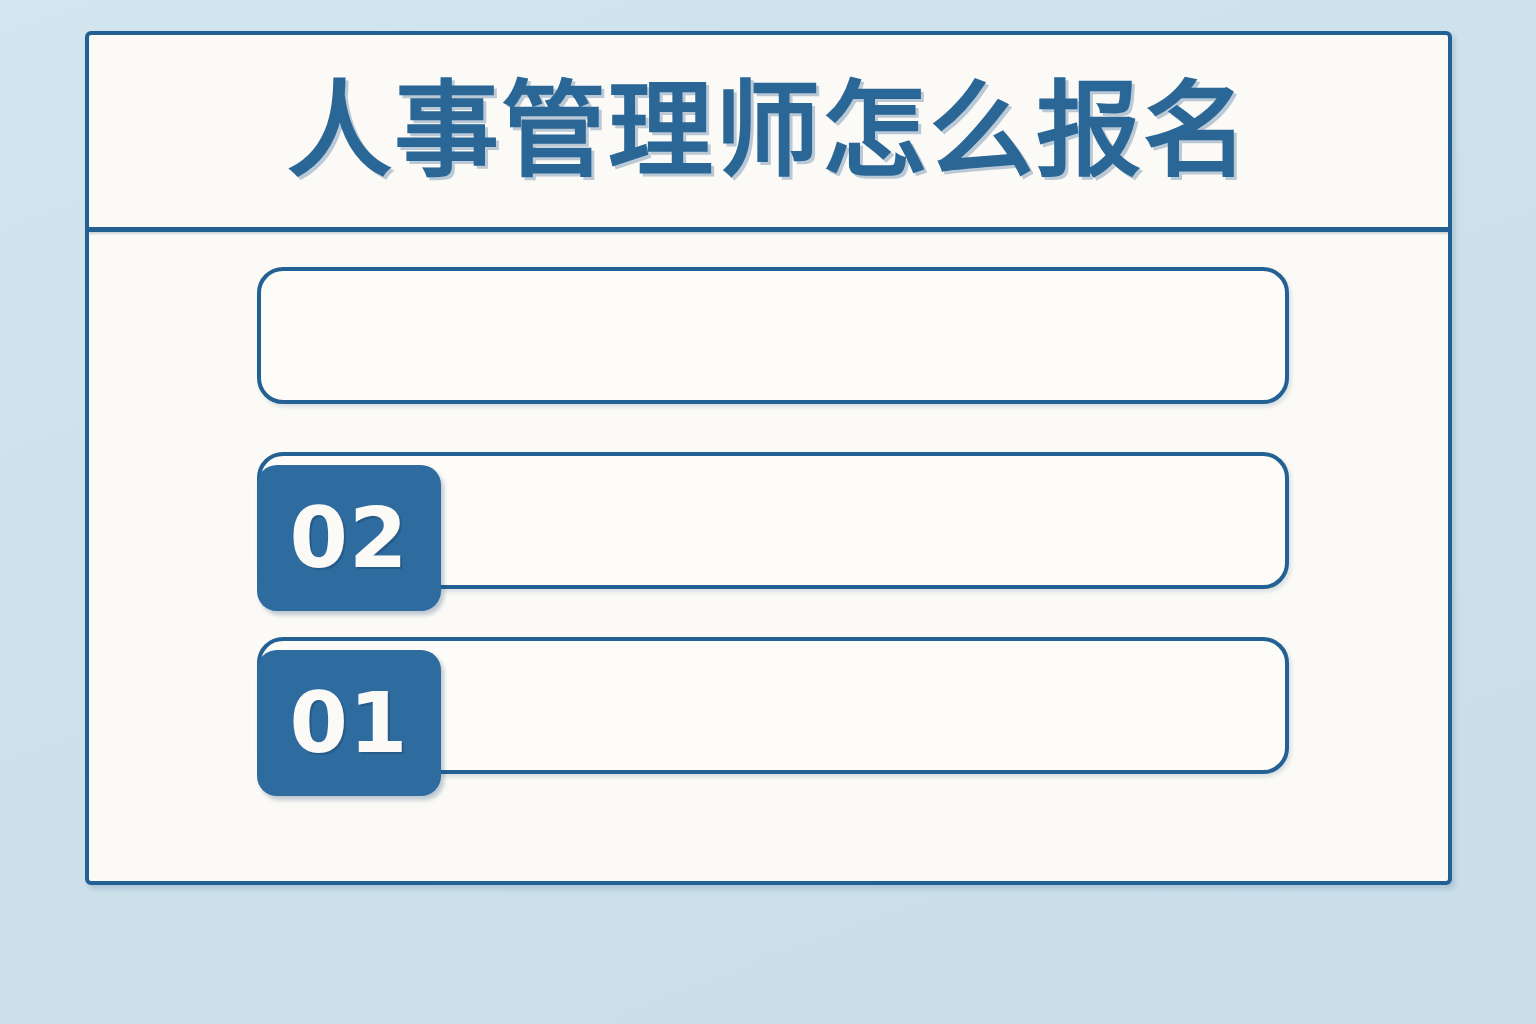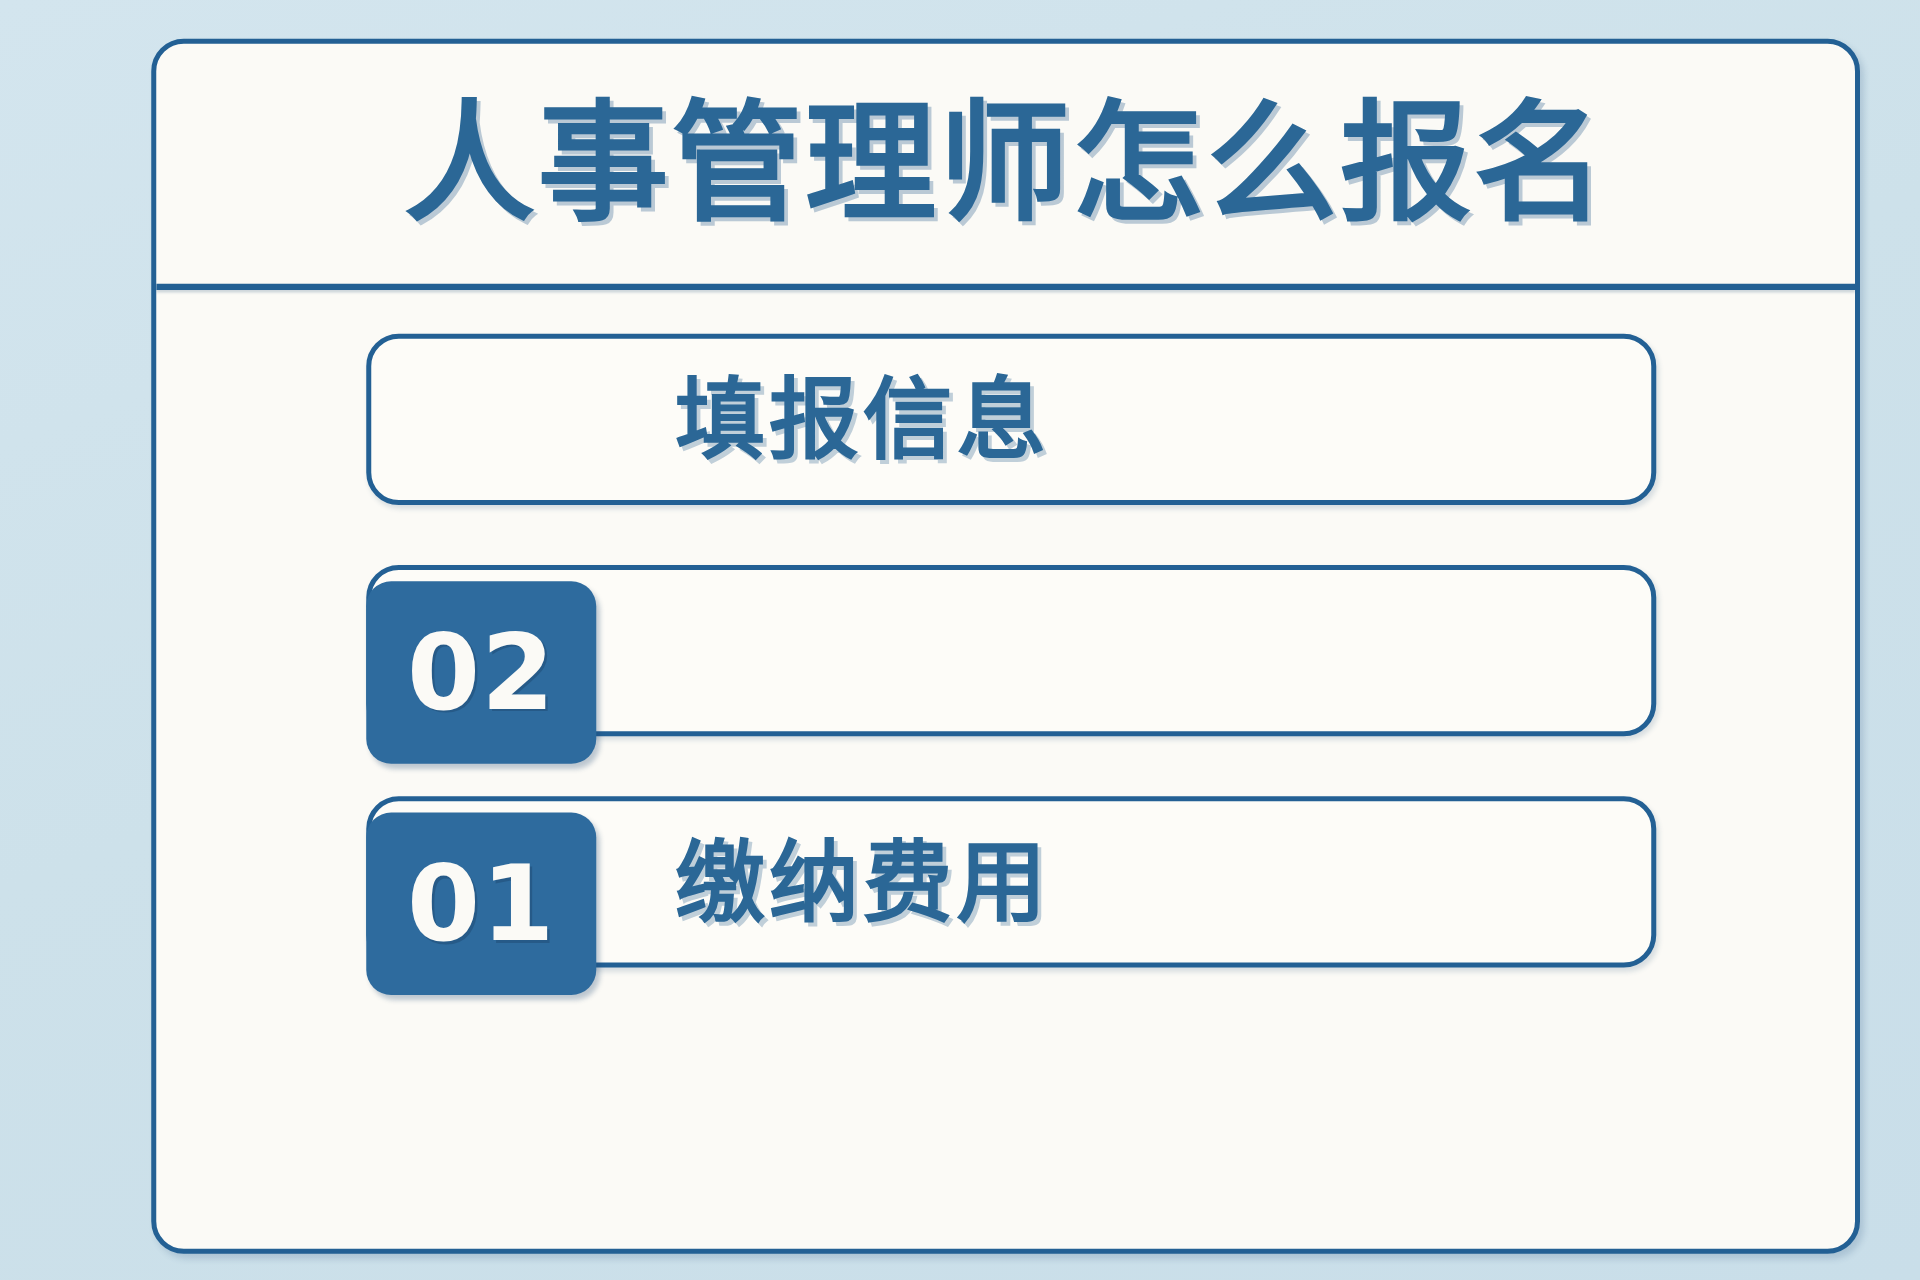--- a/index.html
+++ b/index.html
@@ -23,28 +23,27 @@
     background: linear-gradient(160deg, #d3e5ee 0%, #cde1ea 45%, #c9dee9 100%);
     box-sizing: border-box;
   }
 
   
   .card {
     position: absolute;
     left: 85px;
     top: 31px;
     width: 1367px;
-    height: 972px;
+    height: 854px;
     box-sizing: border-box;
     background: #fbfaf6;
     border: 4px solid #236094;
-    border-radius: 26px;
+    border-radius: 6px;
     box-shadow: 3px 4px 5px rgba(40, 80, 120, 0.18);
     overflow: hidden;
-    margin-left: 36px;
   }
 
   
   .card-header {
     position: absolute;
     left: 0;
     top: 0;
     width: 100%;
     height: 192px;
     display: flex;
@@ -163,33 +162,31 @@
       <h1 class="card-title">人事管理师怎么报名</h1>
     </div>
 
     <div class="header-divider"></div>
 
     <div class="steps">
 
 
       <div class="step-row">
         <div class="step-box"></div>
-        <div class="step-label">填报信息</div>
       </div>
 
       <div class="step-row">
         <div class="step-box"></div>
         <div class="step-badge">
           <span class="step-number">02</span>
         </div>
       </div>
 
       <div class="step-row">
         <div class="step-box"></div>
         <div class="step-badge">
           <span class="step-number">01</span>
         </div>
-        <div class="step-label">缴纳费用</div>
       </div>
 
     </div>
   </div>
 </div>
 
 </body></html>

